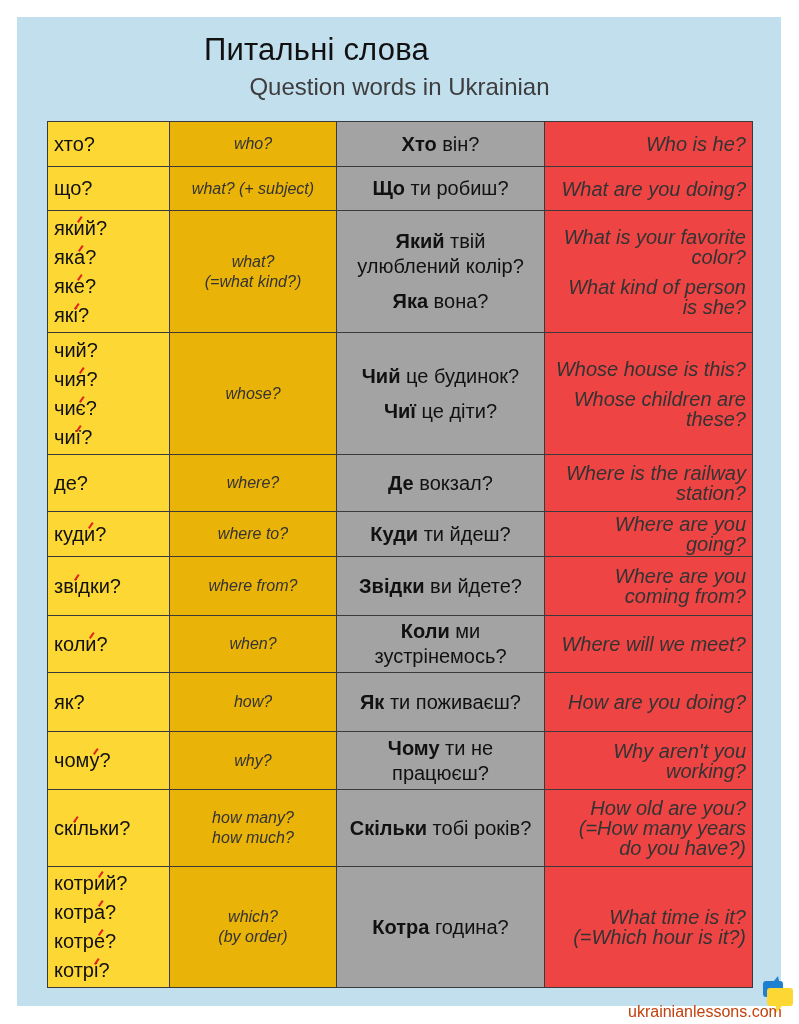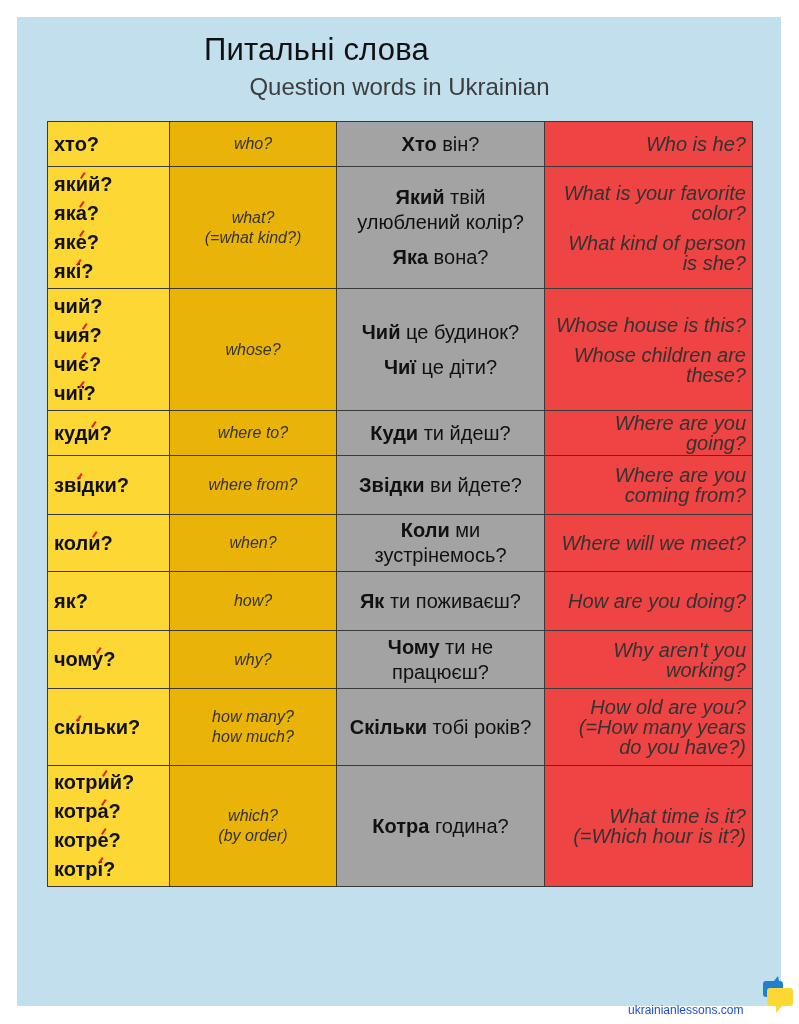--- a/index.html
+++ b/index.html
@@ -5,30 +5,30 @@
   html, body { margin: 0; padding: 0; background: #ffffff; }
   body { width: 799px; height: 1024px; position: relative; overflow: hidden;
          font-family: "Liberation Sans", "DejaVu Sans", sans-serif; }
   .panel { position: absolute; left: 17px; top: 17px; width: 764px; height: 989px; background: #c2dfee; }
   .title { position: absolute; left: 0; width: 633px; top: 32px; text-align: center;
            font-size: 31px; font-weight: 500; color: #111; letter-spacing: 0.2px; }
   .subtitle { position: absolute; left: 0; width: 799px; top: 73px; text-align: center;
               font-size: 24px; color: #3d3d3d; font-weight: 500; }
   table.qt { position: absolute; left: 47px; top: 121px; width: 705px; border-collapse: collapse; table-layout: fixed; }
   table.qt td { border: 1px solid #3a3a3a; padding: 0 6px; vertical-align: middle; }
-  td.word { background: #fdd835; font-weight: bold; font-size: 20px; color: #111; text-align: left; padding-left: 12px; line-height: 29px; }
+  td.word { background: #fdd835; font-weight: normal; font-size: 20px; color: #111; text-align: left; padding-left: 12px; line-height: 29px; }
   td.trans { background: #eab308; font-style: italic; font-size: 16px; color: #333; text-align: center; line-height: 20px; font-weight: 300; }
   td.ex { background: #a3a3a3; font-size: 20px; color: #111; text-align: center; line-height: 25px; }
   td.ext { background: #ef4444; font-style: italic; font-size: 20px; color: #333; text-align: right; line-height: 20px; }
   .ex b { font-weight: bold; }
   .accent { position: relative; }
   .accent::after { content: ""; position: absolute; left: 50%; top: -1px; width: 2px; height: 7px;
                    background: #e0261b; transform: translateX(-10%) rotate(35deg); }
   .gap { display: block; height: 10px; }
-  .logo-text { position: absolute; left: 628px; top: 1003px; font-size: 12px; color: #1d4ed8; font-weight: 500; }
+  .logo-text { position: absolute; left: 628px; top: 1003px; font-size: 16px; color: #c2410c; font-weight: 500; }
   .logo-icon { position: absolute; left: 760px; top: 975px; width: 34px; height: 40px; }
 </style>
 </head>
 <body>
 
 <div class="panel"></div>
 <div class="title">Питальні слова</div>
 <div class="subtitle">Question words in Ukrainian</div>
 
 <table class="qt">
@@ -46,20 +46,34 @@
         <td class="trans">
           <div>who?</div>
         </td>
         <td class="ex">
           <div><b>Хто</b><span> він?</span></div>
         </td>
         <td class="ext">
           <div>Who is he?</div>
         </td>
       </tr>
+      <tr style="height: 44px;">
+        <td class="word">
+          <div><span>що?</span><span class=""></span><span></span></div>
+        </td>
+        <td class="trans">
+          <div>what? (+ subject)</div>
+        </td>
+        <td class="ex">
+          <div><b>Що</b><span> ти робиш?</span></div>
+        </td>
+        <td class="ext">
+          <div>What are you doing?</div>
+        </td>
+      </tr>
       <tr style="height: 122px;">
         <td class="word">
           <div><span>як</span><span class="accent">и</span><span>й?</span></div>
           <div><span>як</span><span class="accent">а</span><span>?</span></div>
           <div><span>як</span><span class="accent">е</span><span>?</span></div>
           <div><span>як</span><span class="accent">і</span><span>?</span></div>
         </td>
         <td class="trans">
           <div>what?</div>
           <div>(=what kind?)</div>
@@ -87,20 +101,34 @@
         </td>
         <td class="ex">
           <div><b>Чий</b><span> це будинок?</span></div>
           <span class="gap"></span>
           <div><b>Чиї</b><span> це діти?</span></div>
         </td>
         <td class="ext">
           <div>Whose house is this?</div>
           <span class="gap"></span>
           <div>Whose children are these?</div>
+        </td>
+      </tr>
+      <tr style="height: 57px;">
+        <td class="word">
+          <div><span>де?</span><span class=""></span><span></span></div>
+        </td>
+        <td class="trans">
+          <div>where?</div>
+        </td>
+        <td class="ex">
+          <div><b>Де</b><span> вокзал?</span></div>
+        </td>
+        <td class="ext">
+          <div>Where is the railway station?</div>
         </td>
       </tr>
       <tr style="height: 45px;">
         <td class="word">
           <div><span>куд</span><span class="accent">и</span><span>?</span></div>
         </td>
         <td class="trans">
           <div>where to?</div>
         </td>
         <td class="ex">

